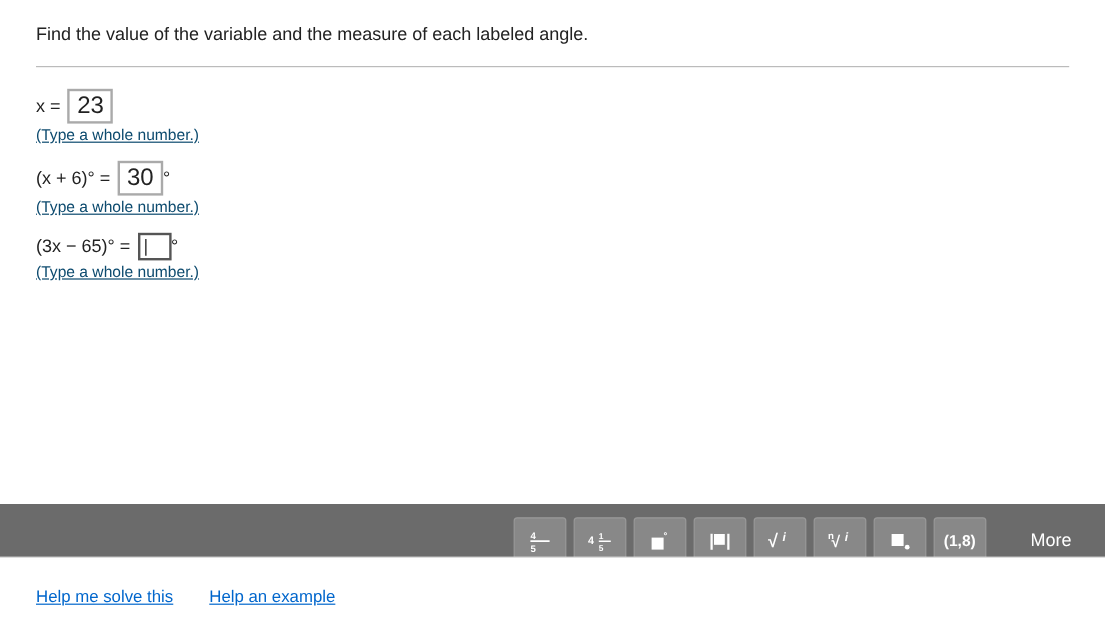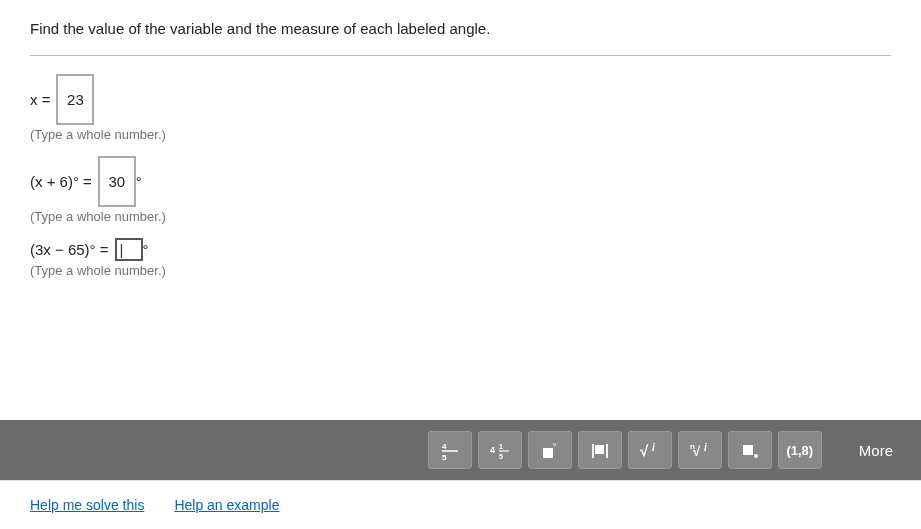--- a/index.html
+++ b/index.html
@@ -41,22 +41,22 @@
 
     .answer-row .label {
       margin-right: 6px;
     }
 
     .answer-box {
       display: inline-block;
       border: 2px solid #aaa;
       min-width: 38px;
       min-height: 22px;
-      padding: 15px 5px;
-      font-size: 15px;
+      padding: 1px 5px;
+      font-size: 20px;
       background: #fff;
       text-align: center;
     }
 
     .answer-box-cursor {
       border: 2px solid #555;
       background: #fff;
       min-width: 28px;
       min-height: 22px;
       padding: 1px 3px;
@@ -72,23 +72,24 @@
       font-weight: 100;
     }
 
     @keyframes blink {
       0%, 100% { opacity: 1; }
       50% { opacity: 0; }
     }
 
     .hint-text {
       font-size: 13px;
-      color: #737373;
+      color: #0c4a6e;
       margin-bottom: 14px;
       margin-left: 0;
+      text-decoration: underline;
     }
 
     .degree-symbol {
       font-size: 15px;
     }
 
     
     .diagram {
       position: absolute;
       top: 10px;
@@ -239,16 +240,16 @@
         <rect x="4" y="6" width="10" height="10" fill="white"></rect>
         <circle cx="17" cy="17" r="2" fill="white"></circle>
       </svg>
   </div>
   <div class="toolbar-btn" title="Interval Notation">
     <span style="font-size:13px;color:white;">(1,8)</span>
   </div>
   <button class="toolbar-more">More</button>
 </div>
 
-<div class="footer-links" style="position:absolute;bottom:0;left:0;right:0;background:#fff;display:flex;gap:30px;align-items:center;padding:8px 30px;height:49px;border-top:1px solid #ddd;">
+<div class="footer-links" style="position:absolute;bottom:0;left:0;right:0;background:#fff;display:flex;gap:30px;align-items:center;padding:8px 30px;height:65px;border-top:1px solid #ddd;">
   <span class="footer-link">Help me solve this</span>
   <span class="footer-link">Help an example</span>
 </div>
 
 </body></html>

